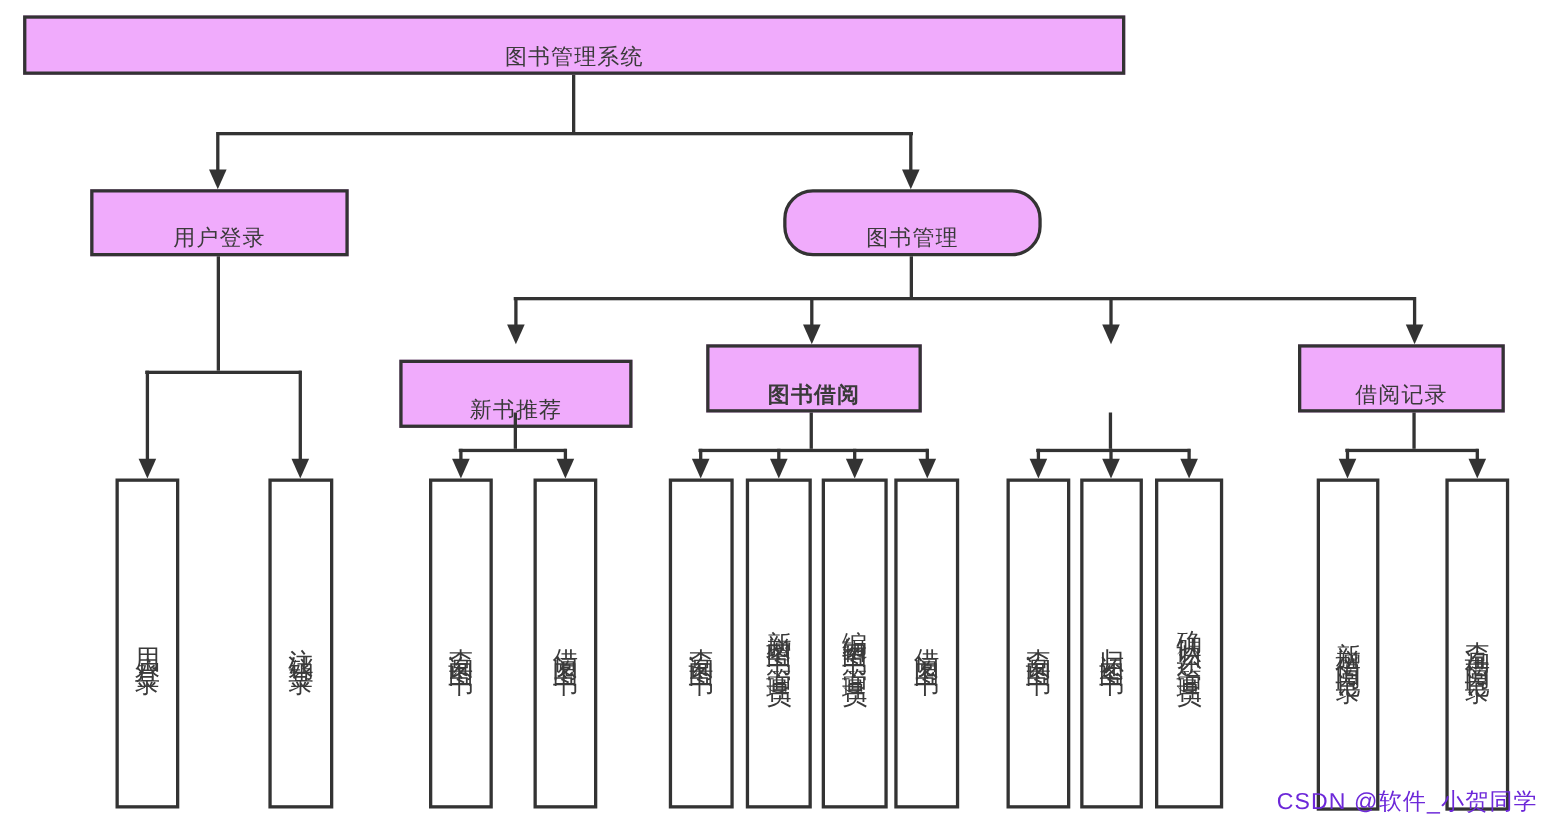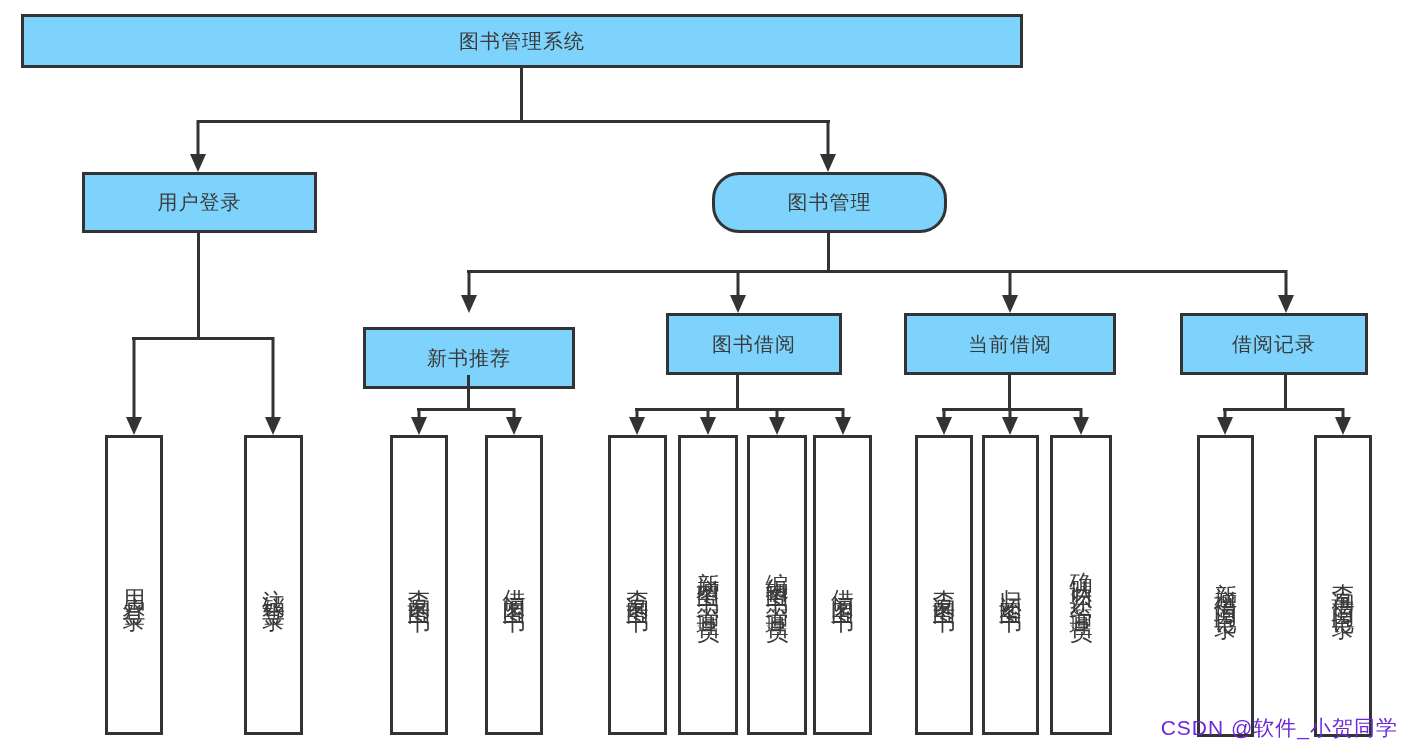--- a/index.html
+++ b/index.html
@@ -12,23 +12,23 @@
     width: 1405px;
     height: 747px;
     background: #ffffff;
     font-family: "Liberation Sans", "DejaVu Sans", sans-serif;
     overflow: hidden;
   }
   .box {
     position: absolute;
     box-sizing: border-box;
     border: 3px solid #333333;
-    background: #7dd3fc;
+    background: #f0abfc;
     display: flex;
-    align-items: center;
+    align-items: flex-end;
     justify-content: center;
     color: #3a3a3a;
     font-size: 20px;
     letter-spacing: 1px;
   }
   .vbox {
     position: absolute;
     box-sizing: border-box;
     border: 3px solid #333333;
     background: #ffffff;
@@ -126,25 +126,22 @@
   <div class="vline" style="left:827px; top:233px; height:37px;"></div>
   <div class="hline" style="left:467px; top:270px; width:820px;"></div>
   <div class="arrow" style="left:461px; top:270px; height:43px;"></div>
   <div class="arrow" style="left:730px; top:270px; height:43px;"></div>
   <div class="arrow" style="left:1002px; top:270px; height:43px;"></div>
   <div class="arrow" style="left:1278px; top:270px; height:43px;"></div>
 
   <div class="box" style="left:363px; top:327px; width:212px; height:62px;font-family:Liberation Serif, serif;">
     <span>新书推荐</span>
   </div>
-  <div class="box" style="left:666px; top:313px; width:176px; height:62px;">
+  <div class="box" style="left:642px; top:313px; width:196px; height:62px;font-weight:bold;">
     <span>图书借阅</span>
-  </div>
-  <div class="box" style="left:904px; top:313px; width:212px; height:62px;">
-    <span>当前借阅</span>
   </div>
   <div class="box" style="left:1180px; top:313px; width:188px; height:62px;">
     <span>借阅记录</span>
   </div>
 
   <div class="vline" style="left:467px; top:375px; height:33px;"></div>
   <div class="hline" style="left:417px; top:408px; width:98px;"></div>
   <div class="arrow" style="left:411px; top:408px; height:27px;"></div>
   <div class="arrow" style="left:506px; top:408px; height:27px;"></div>
 

